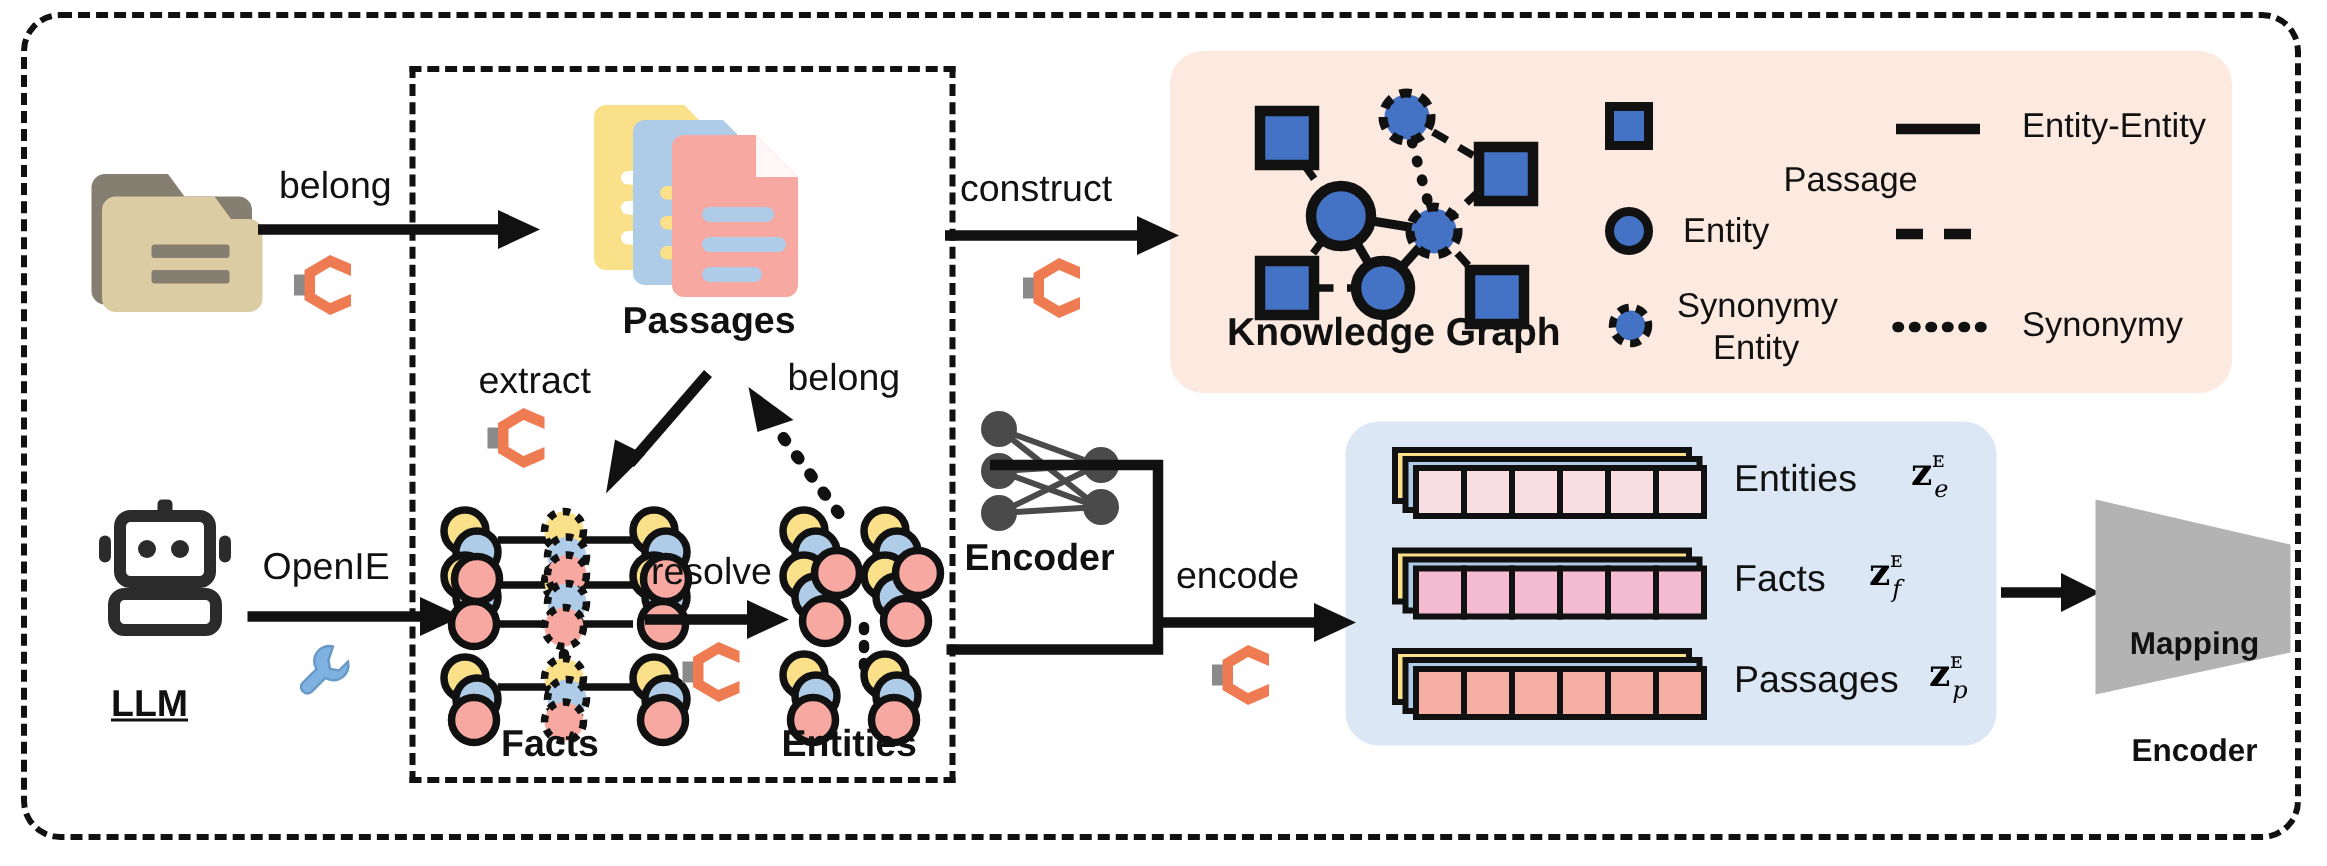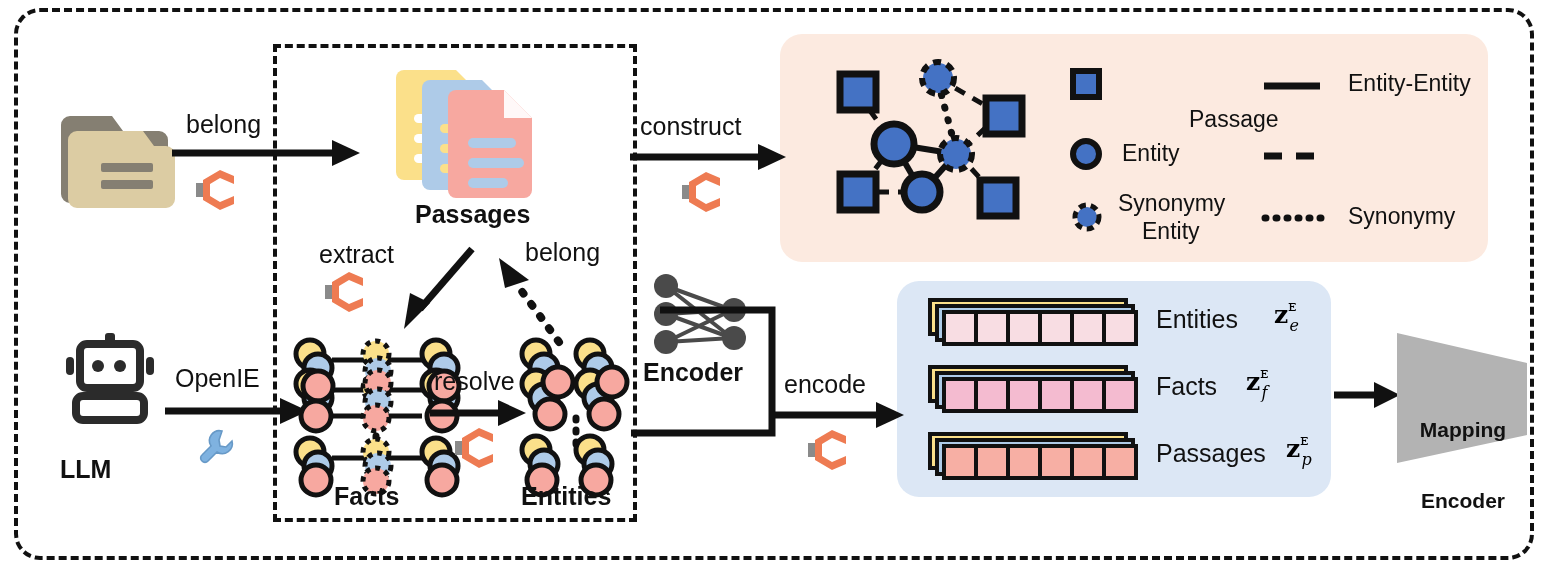--- a/index.html
+++ b/index.html
@@ -133,21 +133,21 @@
       <rect x="45" y="3" width="10" height="12" rx="3" fill="#2B2B2B"></rect>
       <rect x="20" y="14" width="60" height="44" rx="7" fill="none" stroke="#2B2B2B" stroke-width="8"></rect>
       <circle cx="38" cy="36" r="6" fill="#2B2B2B"></circle>
       <circle cx="60" cy="36" r="6" fill="#2B2B2B"></circle>
       <rect x="6" y="27" width="8" height="18" rx="4" fill="#2B2B2B"></rect>
       <rect x="86" y="27" width="8" height="18" rx="4" fill="#2B2B2B"></rect>
       <rect x="42" y="58" width="14" height="8" fill="#2B2B2B"></rect>
       <rect x="16" y="66" width="68" height="24" rx="7" fill="none" stroke="#2B2B2B" stroke-width="8"></rect>
     </svg>
   </div>
-  <div class="abs lbl t-cap" style="left:60px;top:455px;">LLM</div>
+  <div class="abs lbl t-cap" style="left:74px;top:455px;text-decoration:underline;">LLM</div>
 
   <div class="abs lbl t-edge" style="left:175px;top:364px;">OpenIE</div>
   <div class="abs" style="left:165px;top:398px;">
     <svg width="145" height="26" viewBox="0 0 145 26">
       <line x1="0" y1="13" x2="121" y2="13" stroke="#111" stroke-width="7"></line>
       <polygon points="143,13 115,0 115,26" fill="#111"></polygon>
     </svg>
   </div>
   <div class="abs" style="left:197px;top:428px;">
     <svg width="38" height="38" viewBox="0 0 38 38">
@@ -325,20 +325,21 @@
 
       <circle cx="76" cy="92" r="20" fill="#4472C4" stroke="#111" stroke-width="7"></circle>
       <circle cx="104" cy="140" r="18" fill="#4472C4" stroke="#111" stroke-width="7"></circle>
 
       <circle cx="120" cy="26" r="15" fill="#4472C4"></circle>
       <circle cx="120" cy="26" r="16" fill="none" stroke="#111" stroke-width="6" stroke-dasharray="8 6"></circle>
       <circle cx="138" cy="102" r="15" fill="#4472C4"></circle>
       <circle cx="138" cy="102" r="16" fill="none" stroke="#111" stroke-width="6" stroke-dasharray="8 6"></circle>
     </svg>
   </div>
+  <div class="abs lbl t-panel" style="left:818px;top:206px;">Knowledge Graph</div>
 
   <div class="abs" style="left:1068px;top:66px;">
     <svg width="36" height="36" viewBox="0 0 36 36">
       <rect x="5" y="5" width="26" height="26" fill="#4472C4" stroke="#111" stroke-width="6"></rect>
     </svg>
   </div>
   <div class="abs lbl t-leg" style="left:1189px;top:70px;margin-top:36px;">Passage</div>
 
   <div class="abs" style="left:1068px;top:136px;">
     <svg width="36" height="36" viewBox="0 0 36 36">

